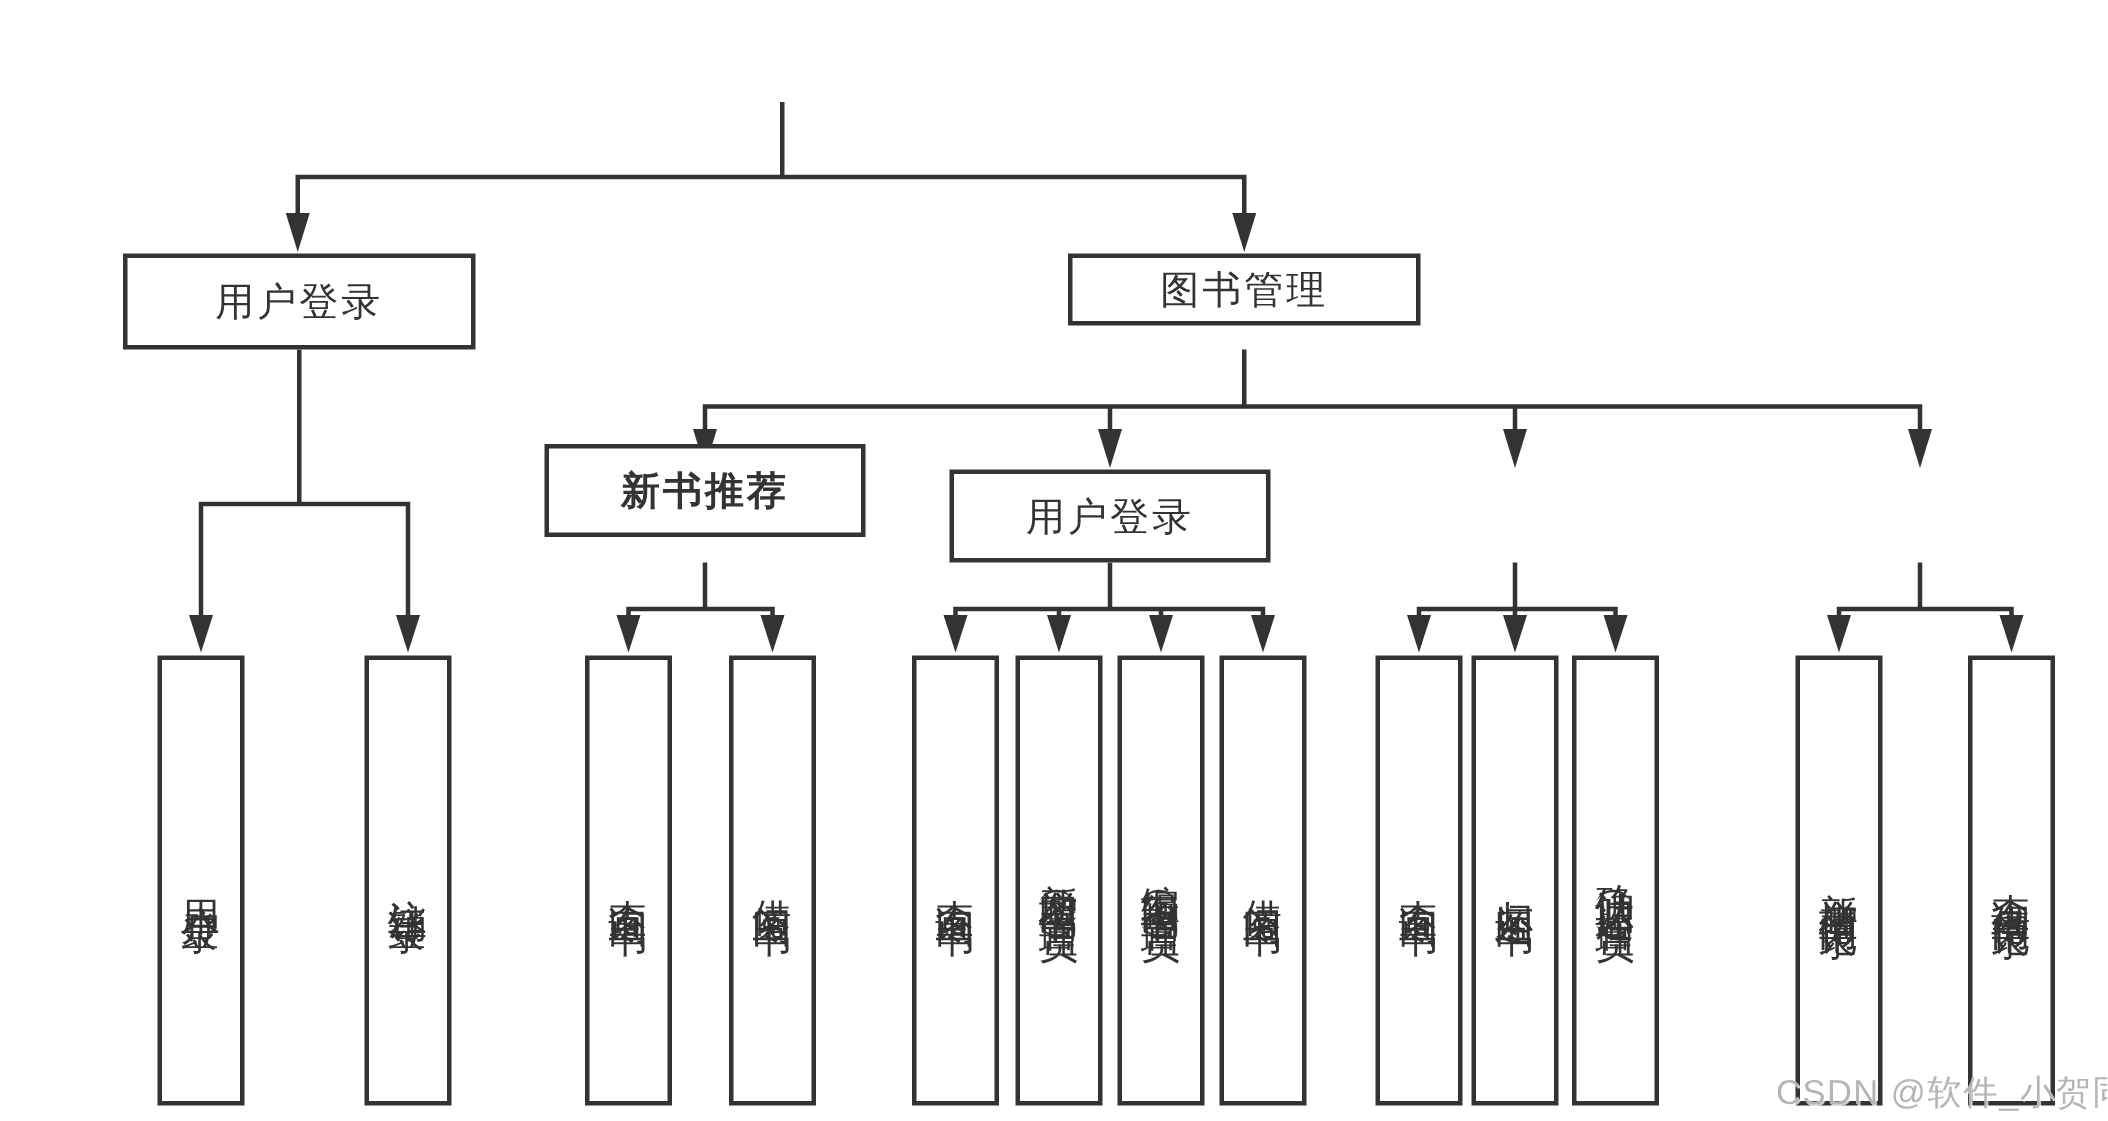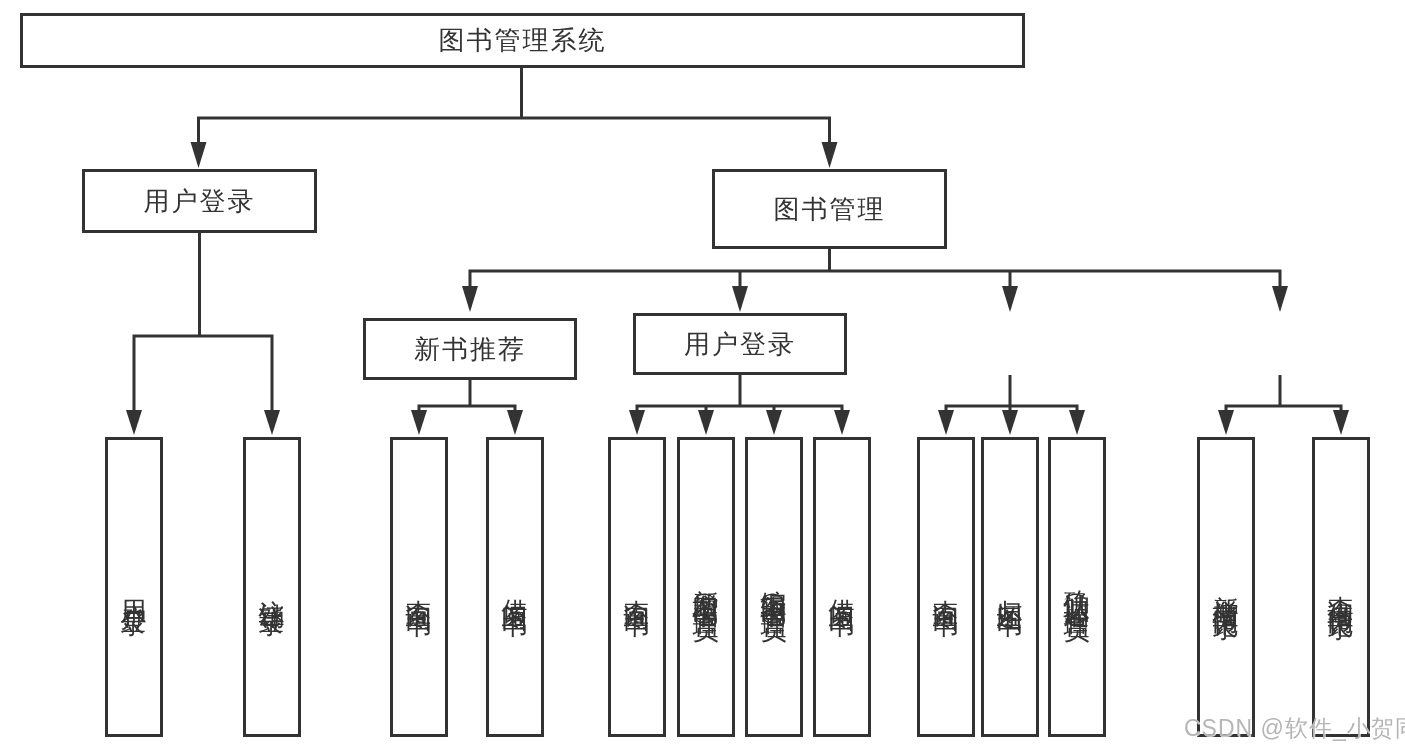--- a/index.html
+++ b/index.html
@@ -104,32 +104,29 @@
     <polygon points="938,410 954,410 946,435"></polygon>
     <polygon points="1002,410 1018,410 1010,435"></polygon>
     <polygon points="1069,410 1085,410 1077,435"></polygon>
 
     <path d="M1280,375 V406"></path>
     <path d="M1226,412 V406 H1341 V412"></path>
     <polygon points="1218,410 1234,410 1226,435"></polygon>
     <polygon points="1333,410 1349,410 1341,435"></polygon>
   </svg>
 
-  <div class="node node-h" style="left:20px; top:13px; width:1005px; height:55px;">
-    <span class="label">图书管理系统</span>
-  </div>
 
   <div class="node node-h" style="left:82px; top:169px; width:235px; height:64px;">
     <span class="label">用户登录</span>
   </div>
-  <div class="node node-h" style="left:712px; top:169px; width:235px; height:80px;">
+  <div class="node node-h" style="left:712px; top:169px; width:235px; height:48px;">
     <span class="label">图书管理</span>
   </div>
 
-  <div class="node node-h" style="left:363px; top:318px; width:214px; height:62px;">
+  <div class="node node-h" style="left:363px; top:296px; width:214px; height:62px;font-weight:bold;">
     <span class="label">新书推荐</span>
   </div>
   <div class="node node-h" style="left:633px; top:313px; width:214px; height:62px;">
     <span class="label">用户登录</span>
   </div>
 
   <div class="node node-v" style="left:105px; top:437px; width:58px; height:300px;">
     <span class="label">用户登录</span>
   </div>
   <div class="node node-v" style="left:243px; top:437px; width:58px; height:300px;">

